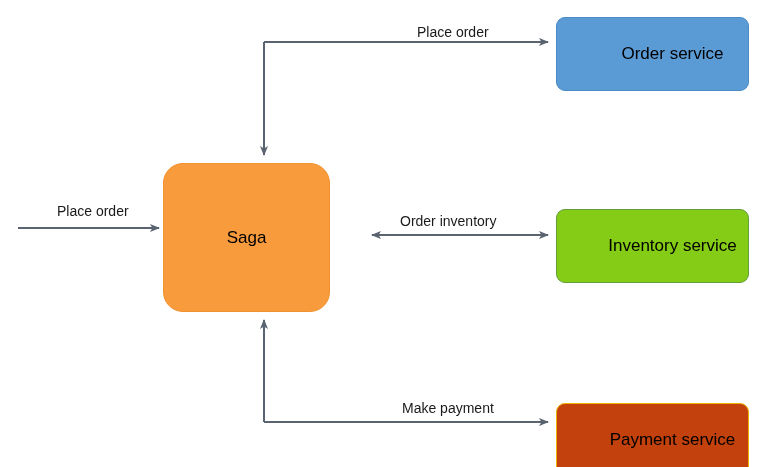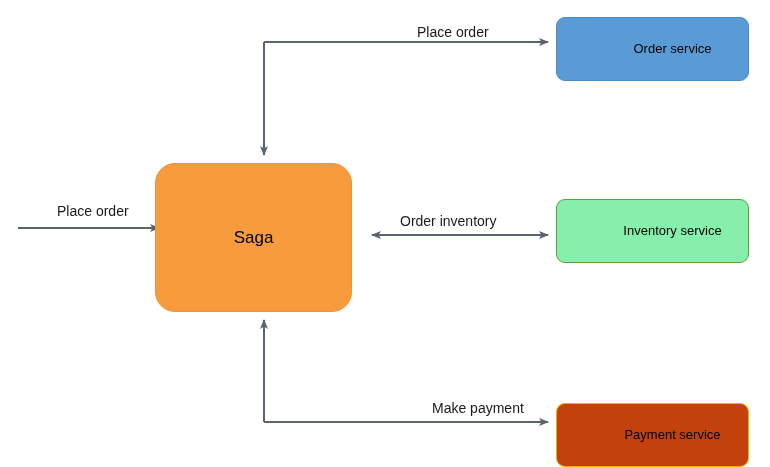--- a/index.html
+++ b/index.html
@@ -21,46 +21,46 @@
     position: absolute;
     box-sizing: border-box;
     display: flex;
     align-items: center;
     justify-content: center;
     text-align: center;
     color: #000000;
     line-height: 1.25;
   }
   .node-orchestrator {
-    left: 155px;
+    left: 163px;
     top: 163px;
-    width: 197px;
+    width: 167px;
     height: 149px;
     background: #F89B3C;
     border: 1px solid #F2922F;
     border-radius: 20px;
     font-size: 17px;
   }
   .node-service {
     width: 193px;
-    height: 64px;
+    height: 74px;
     border-radius: 9px;
-    font-size: 13px;
+    font-size: 17px;
     padding-left: 40px;
   }
   .node-order {
     left: 556px;
     top: 17px;
     background: #5B9BD5;
     border: 1px solid #4A8BC6;
   }
   .node-inventory {
     left: 556px;
-    top: 199px;
-    background: #86efac;
+    top: 209px;
+    background: #84cc16;
     border: 1px solid #639E3D;
   }
   .node-payment {
     left: 556px;
     top: 403px;
     background: #c2410c;
     border: 1px solid #EDB200;
   }
   .edge-svg {
     position: absolute;
@@ -78,21 +78,21 @@
   .edge-label {
     position: absolute;
     font-size: 14px;
     color: #1A1A1A;
     white-space: nowrap;
     text-align: center;
   }
   .lbl-place-order-in { left: 57px; top: 203px; }
   .lbl-place-order-out { left: 417px; top: 24px; }
   .lbl-update-inventory { left: 400px; top: 213px; }
-  .lbl-make-payment { left: 432px; top: 400px; }
+  .lbl-make-payment { left: 402px; top: 400px; }
 </style>
 </head>
 <body>
 
 <div id="diagram-canvas">
 
   <svg class="edge-svg" viewBox="0 0 770 467" xmlns="http://www.w3.org/2000/svg">
     <defs>
       <marker id="arrowhead" markerWidth="10" markerHeight="8" refX="9" refY="4" orient="auto" markerUnits="userSpaceOnUse">
         <path d="M 0 0 L 10 4 L 0 8 L 2.4 4 Z" fill="#5A6370"></path>

